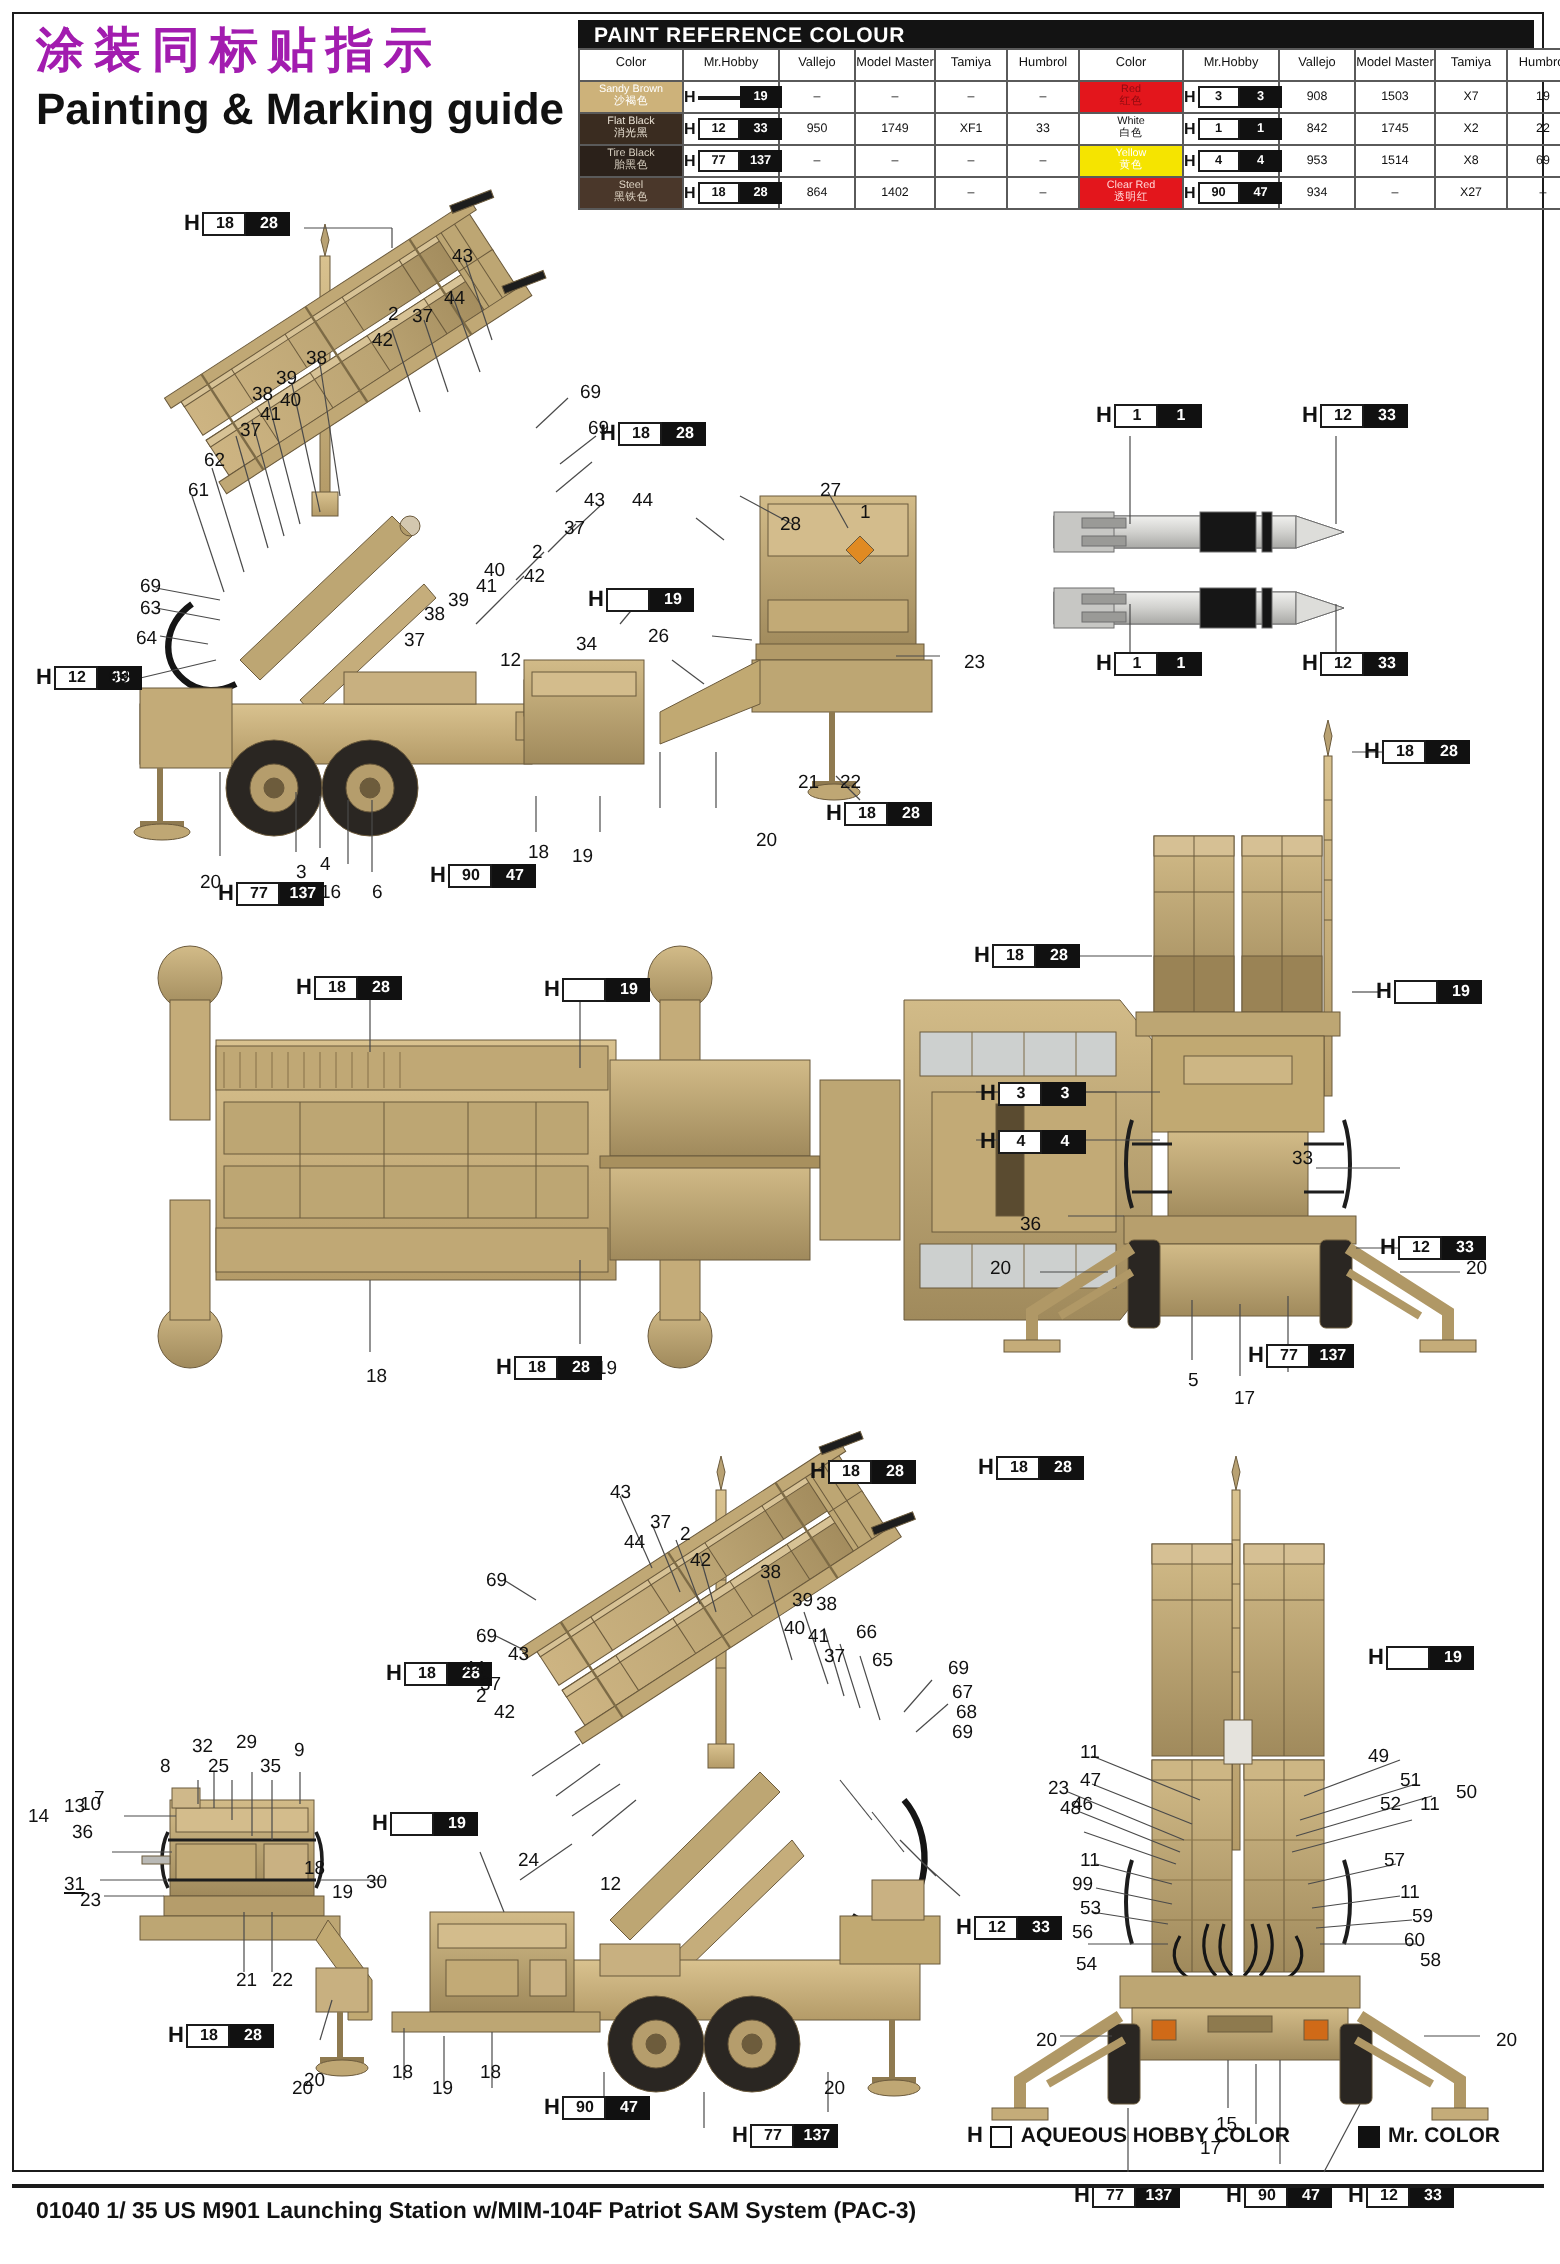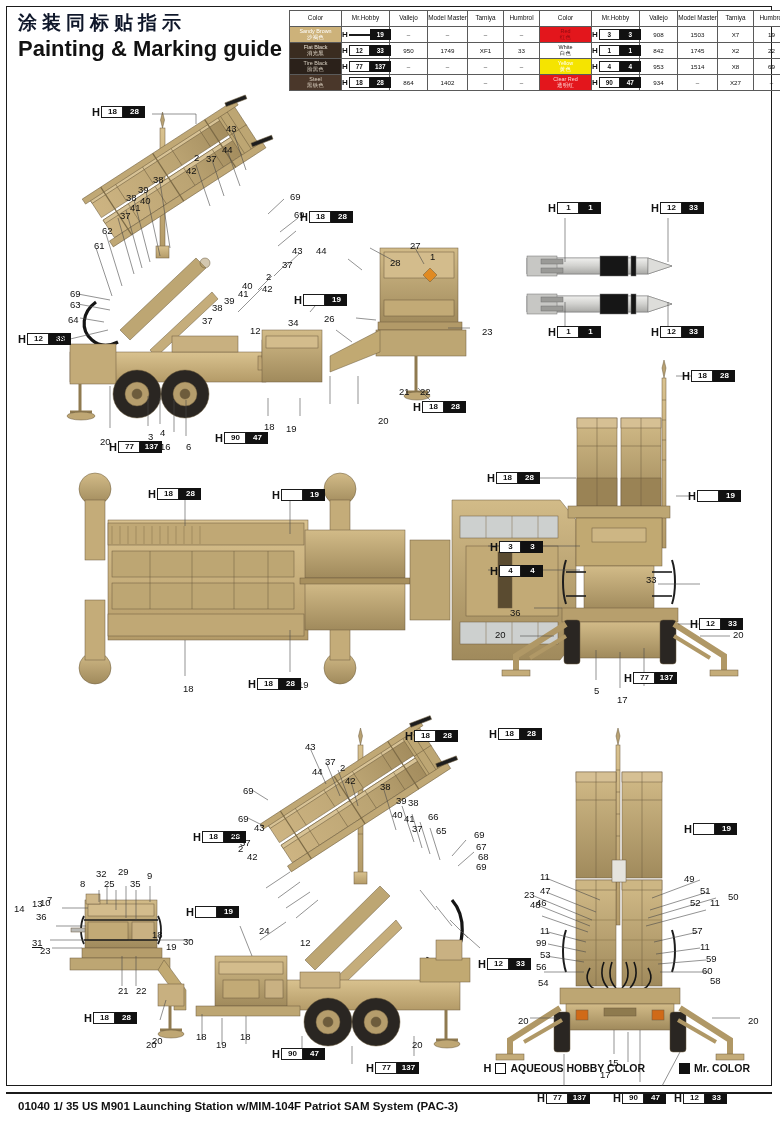--- a/index.html
+++ b/index.html
@@ -10,21 +10,21 @@
     color:#111;
   }
   
   #page{position:absolute;inset:0;}
   .frame{
     position:absolute;left:6px;top:6px;width:766px;height:1080px;
     border:1.5px solid #1b1b1b;box-sizing:border-box;background:#fff;
   }
   
   #title-block{position:absolute;left:18px;top:12px;width:258px;}
-  #title-cn{font-size:19px;letter-spacing:5px;font-weight:700;line-height:1.15;color:#0f172a;}
+  #title-cn{font-size:24px;letter-spacing:5px;font-weight:700;line-height:1.15;color:#a21caf;}
   #title-en{font-size:22px;font-weight:700;line-height:1.15;margin-top:2px;color:#111;white-space:nowrap;}
 
   
   #paint-table-wrap{position:absolute;left:289px;top:10px;width:478px;}
   #paint-table-title{
     background:#131313;color:#fff;font-size:10.5px;font-weight:700;
     letter-spacing:.4px;padding:2px 0 2px 7px;border:1px solid #131313;
     box-sizing:border-box;height:14px;line-height:10px;
   }
   table.paint{
@@ -108,20 +108,21 @@
 
 <div id="page">
   <div class="frame"></div>
 
   <div id="title-block">
     <div id="title-cn">涂装同标贴指示</div>
     <div id="title-en">Painting &amp; Marking guide</div>
   </div>
 
   <div id="paint-table-wrap">
+    <div id="paint-table-title">PAINT  REFERENCE COLOUR</div>
     <table class="paint">
       <colgroup>
         <col class="c-color">
           <col class="c-hobby">
           <col class="c-vallejo">
           <col class="c-mm">
           <col class="c-tam">
           <col class="c-hum">
         <col class="c-color">
           <col class="c-hobby">

